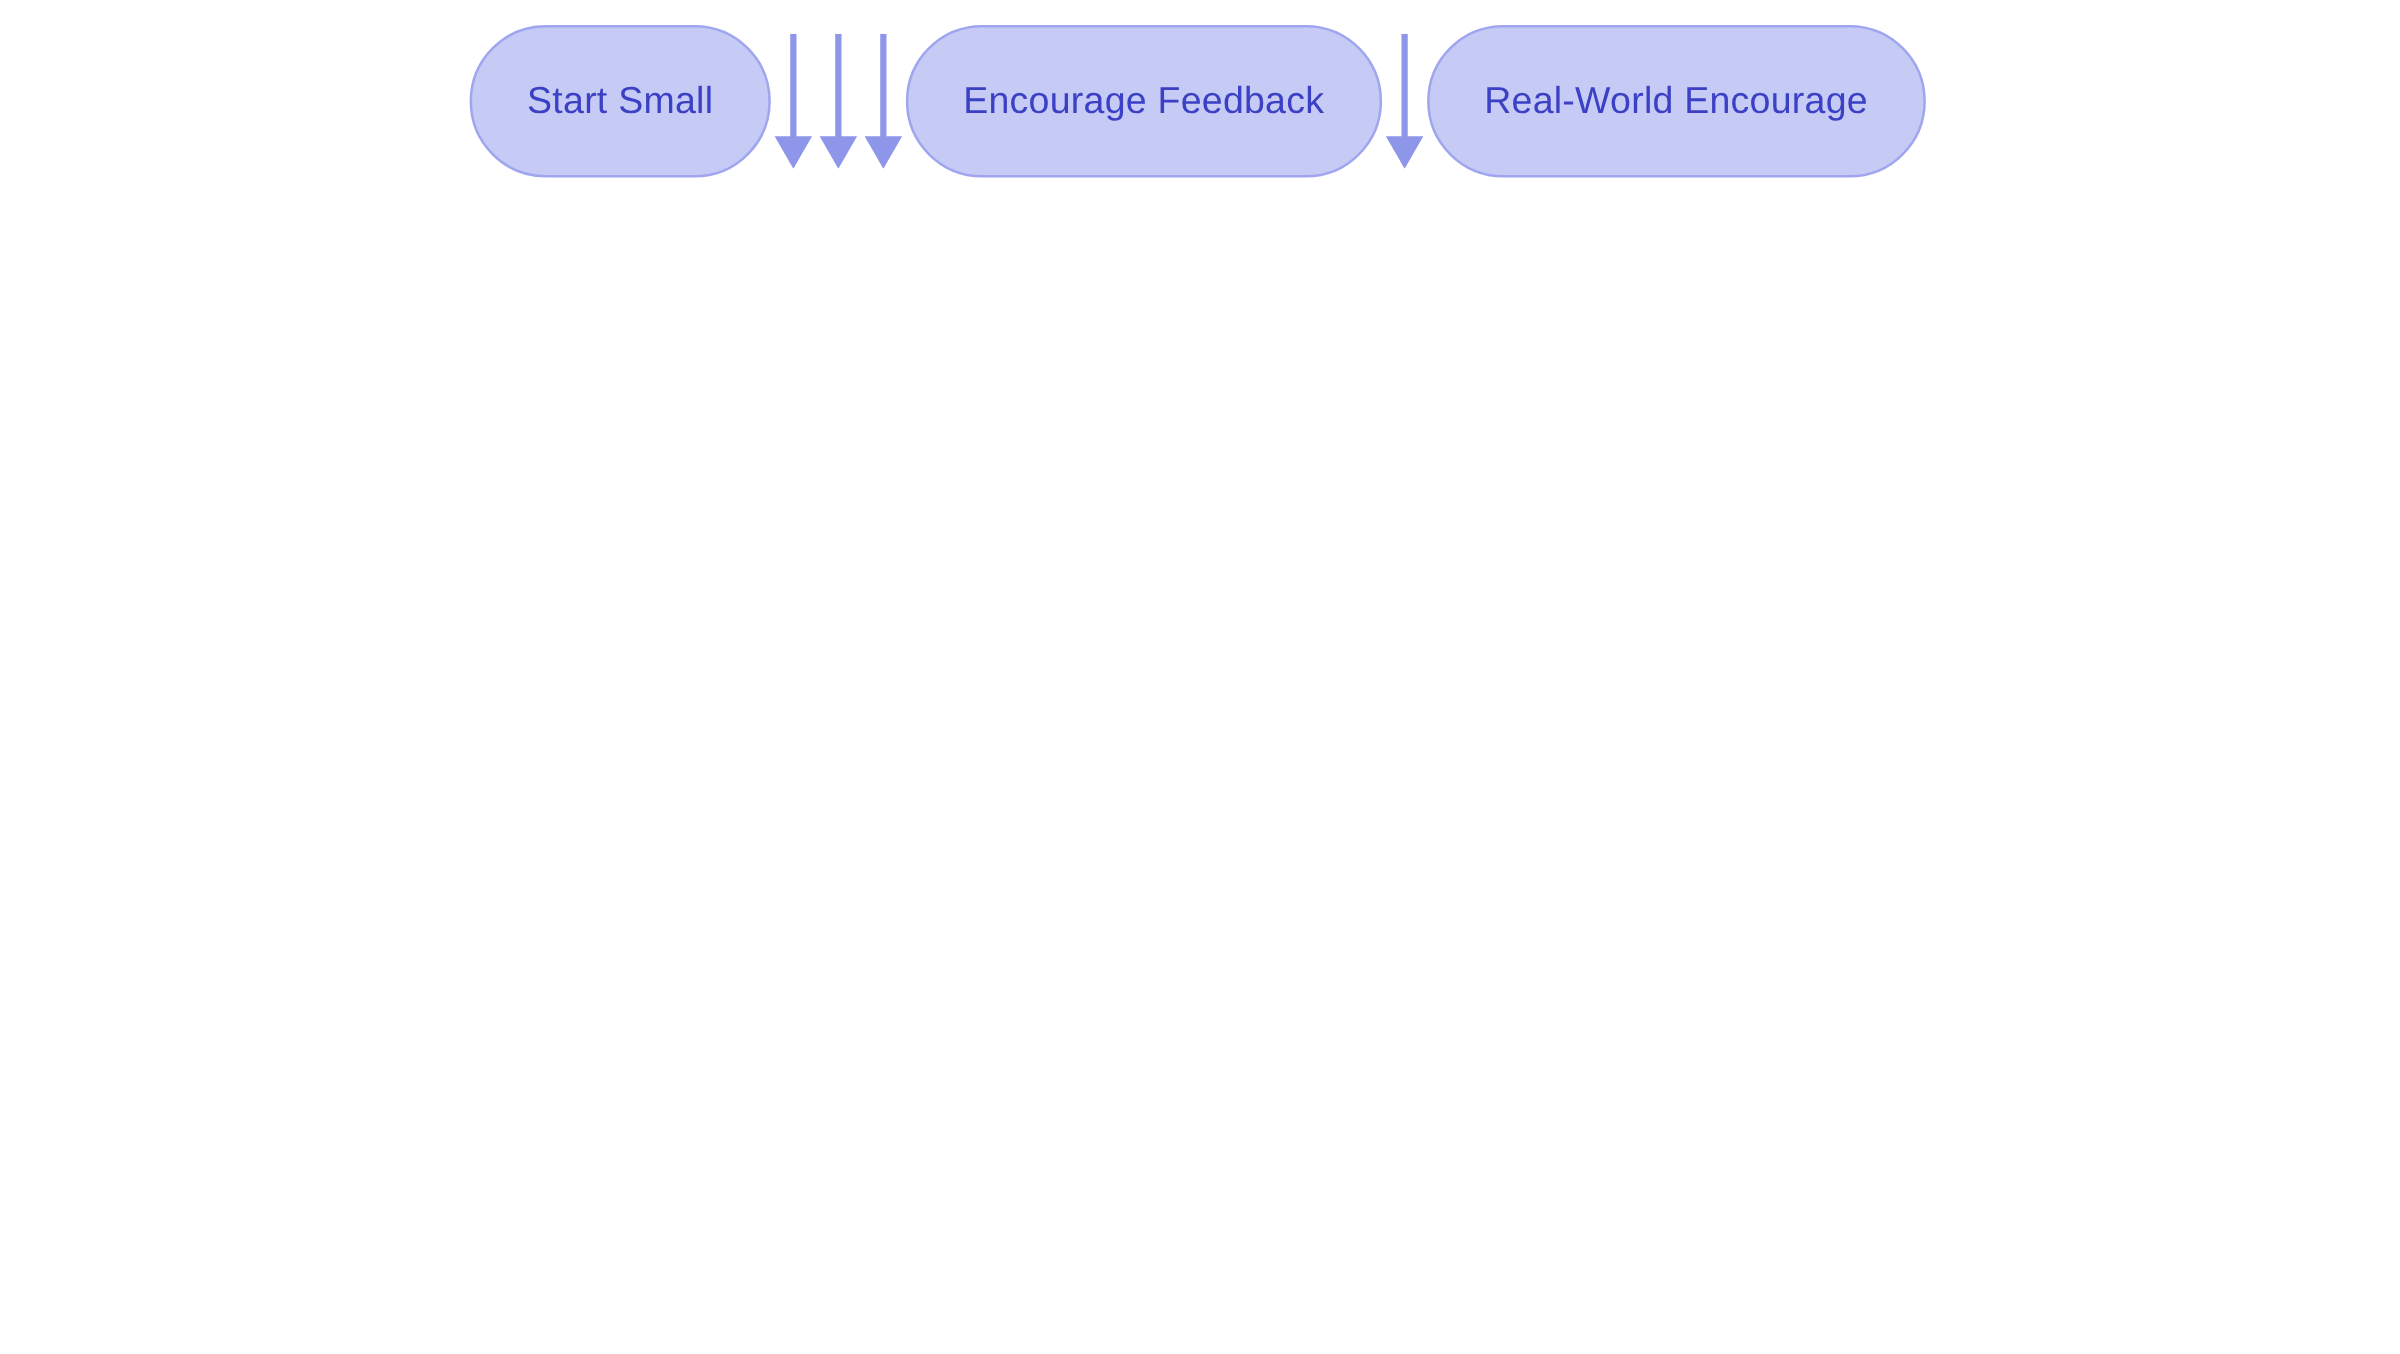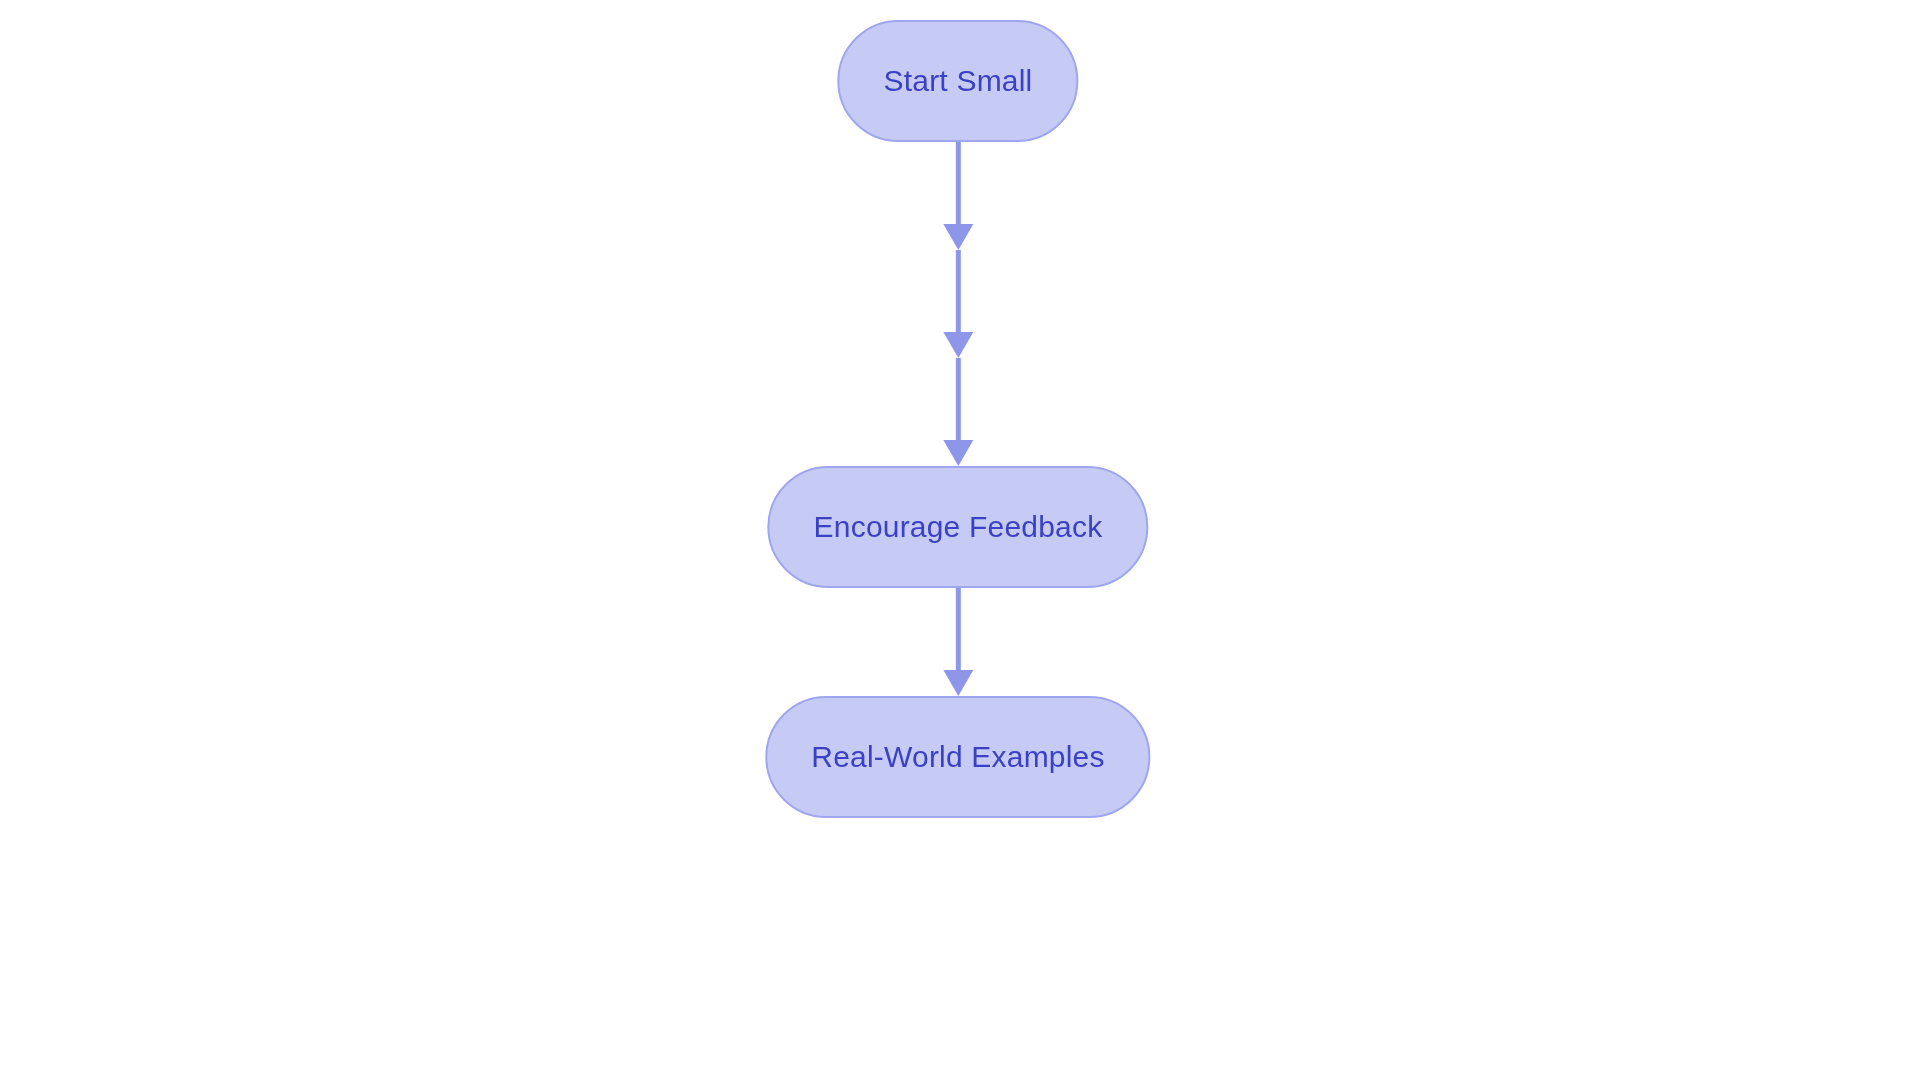--- a/index.html
+++ b/index.html
@@ -21,21 +21,21 @@
     position: relative;
     width: 1920px;
     height: 1083px;
   }
   .flow-column {
     position: absolute;
     left: 958px;
     top: 20px;
     transform: translateX(-50%);
     display: flex;
-    flex-direction: column;
+    flex-direction: row;
     align-items: center;
   }
   .flow-node {
     height: 122px;
     padding: 0 44px;
     display: flex;
     align-items: center;
     justify-content: center;
     background: var(--node-fill);
     border: 2px solid var(--node-border);
@@ -91,17 +91,17 @@
     <div class="flow-node">
       <span>Encourage Feedback</span>
     </div>
 
     <svg class="connector" viewBox="0 0 36 108" xmlns="http://www.w3.org/2000/svg">
       <line class="connector-line" x1="18" y1="0" x2="18" y2="84"></line>
       <polygon class="connector-head" points="3,82 33,82 18,108"></polygon>
     </svg>
 
     <div class="flow-node">
-      <span>Real-World Examples</span>
+      <span>Real-World Encourage</span>
     </div>
 
   </div>
 </div>
 
 </body></html>

